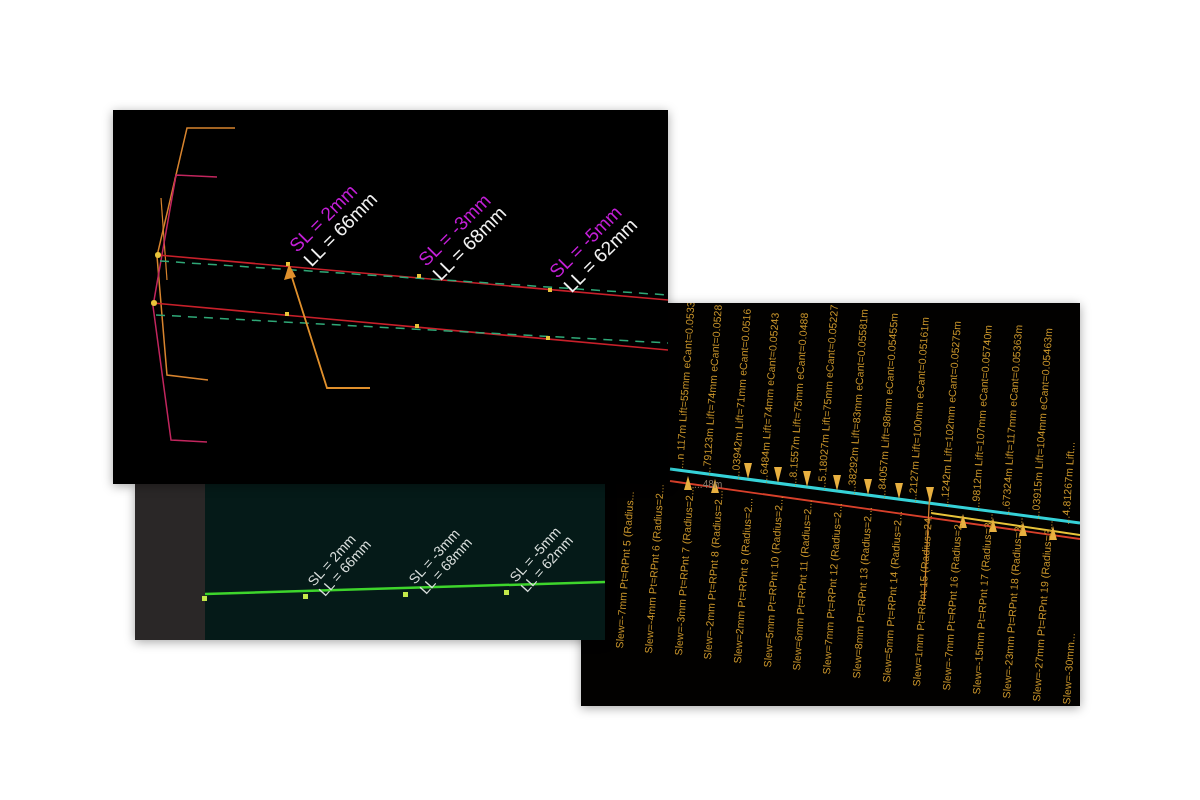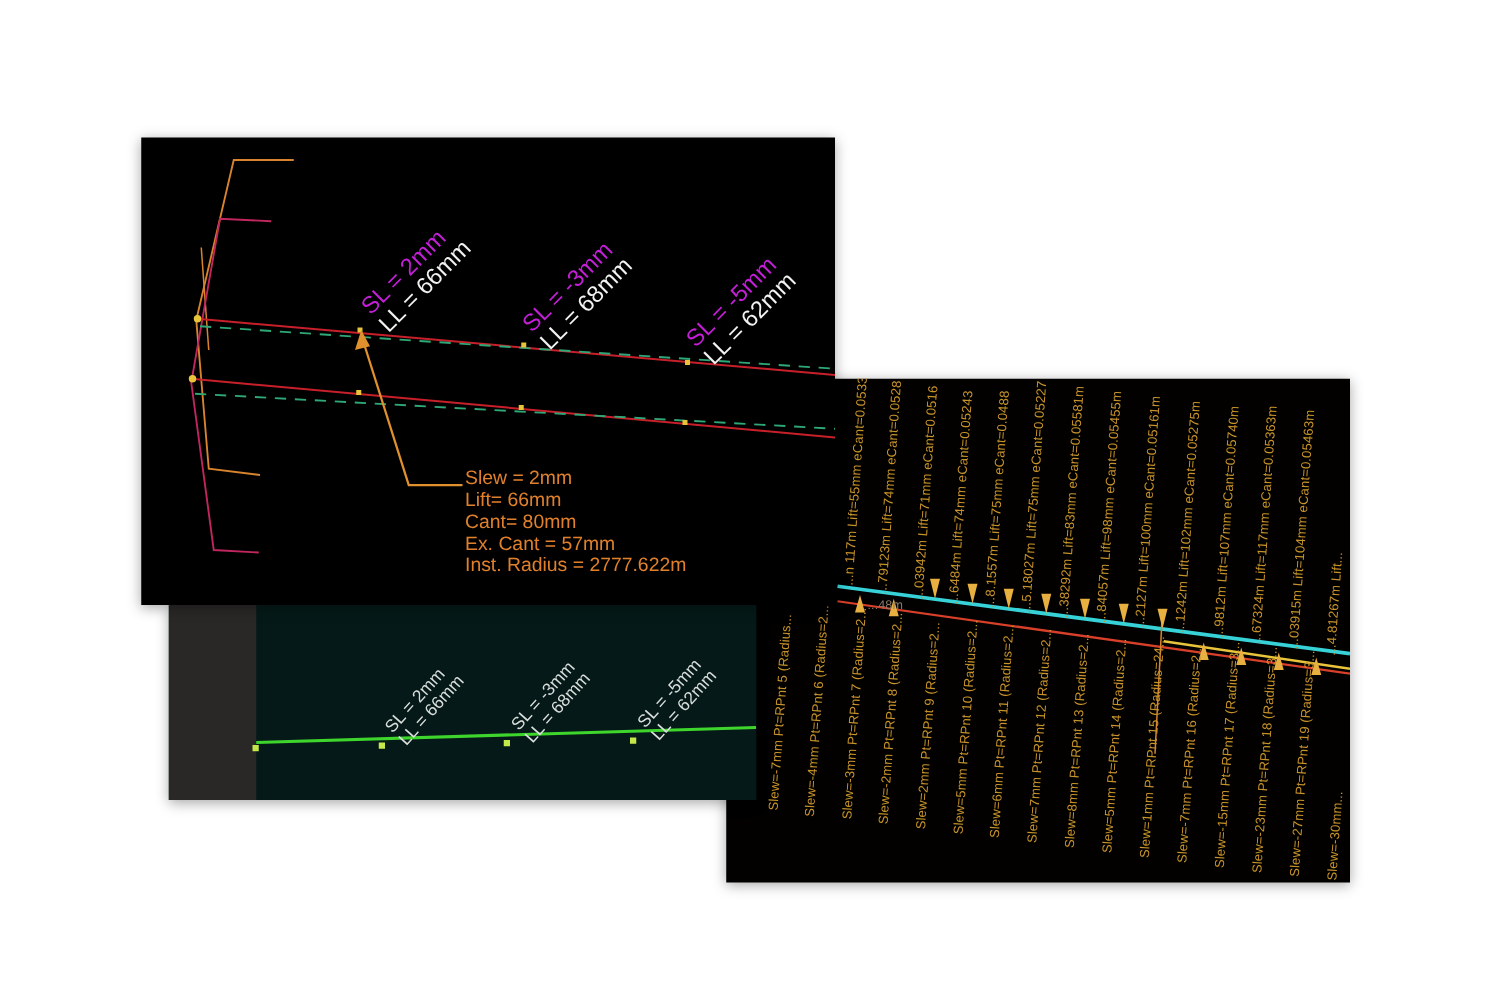--- a/index.html
+++ b/index.html
@@ -154,20 +154,13 @@
   </div>
   <div class="rot" style="left:302px;top:146px;transform:rotate(-45deg)">
     <div class="sl-mag">SL = -3mm</div>
     <div class="ll-white">LL = 68mm</div>
   </div>
   <div class="rot" style="left:433px;top:158px;transform:rotate(-45deg)">
     <div class="sl-mag">SL = -5mm</div>
     <div class="ll-white">LL = 62mm</div>
   </div>
 
-  <div class="info">
-    <div>Slew = 2mm</div>
-    <div>Lift= 66mm</div>
-    <div>Cant= 80mm</div>
-    <div>Ex. Cant = 57mm</div>
-    <div>Inst. Radius = 2777.622m</div>
-  </div>
 </div>
 
 </body></html>

